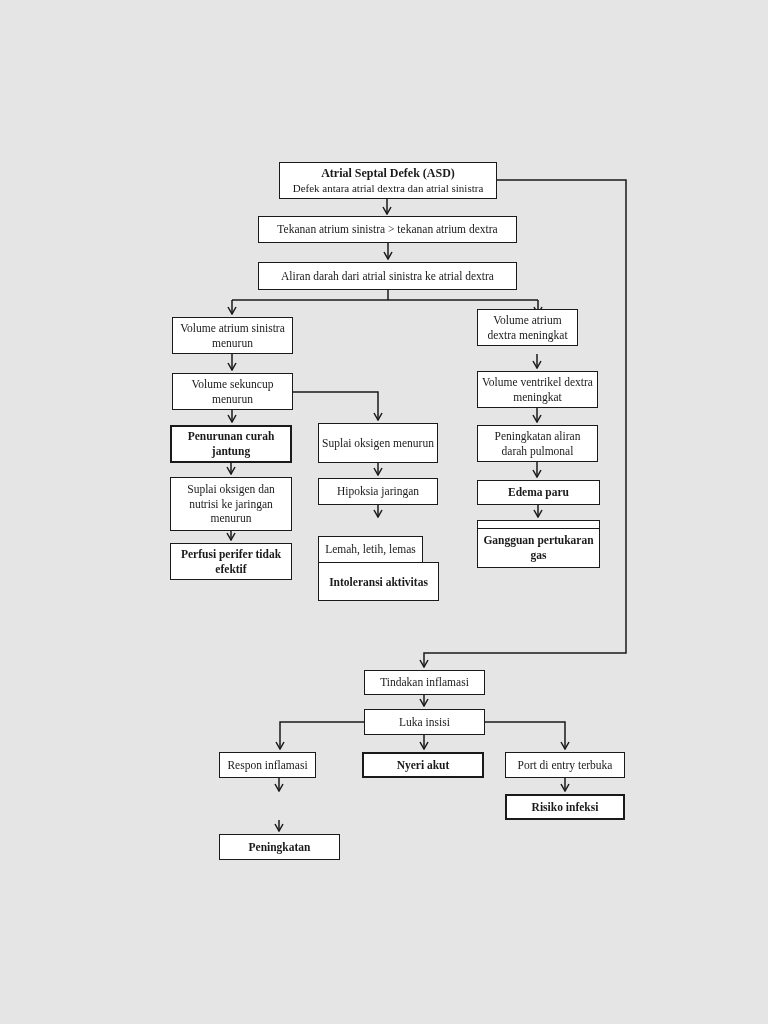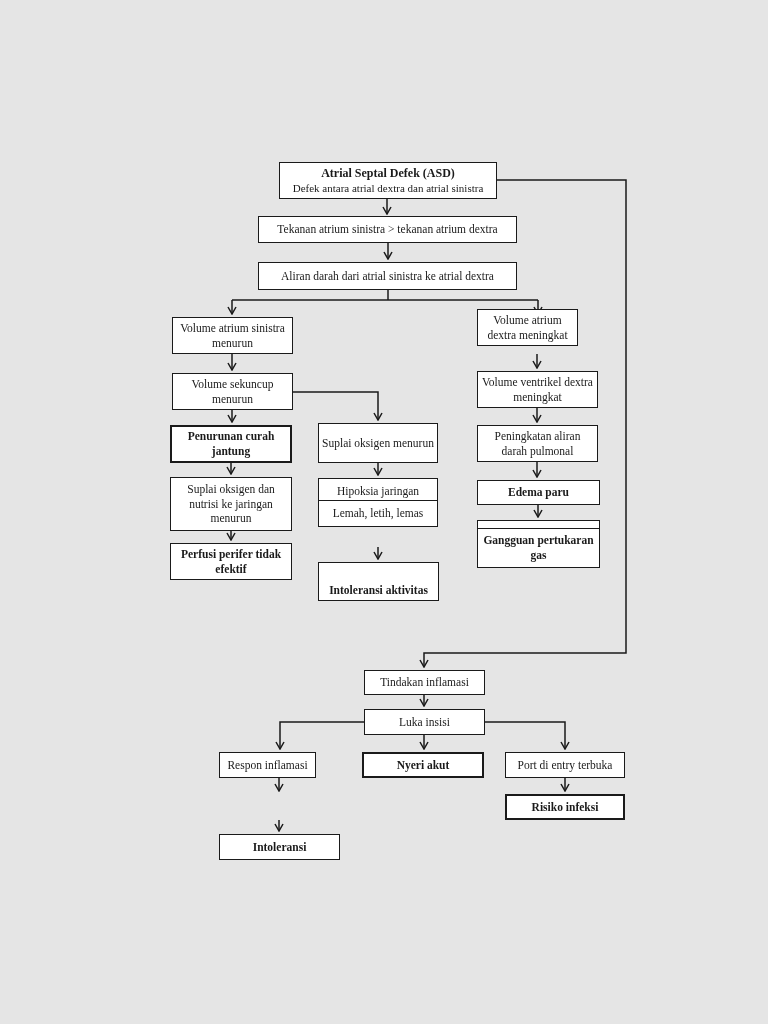--- a/index.html
+++ b/index.html
@@ -38,36 +38,36 @@
     align-items: center;
     justify-content: center;
     text-align: center;
     font-size: 11.5px;
     line-height: 1.28;
     padding: 1px 3px;
   }
   .bold { font-weight: bold; }
   .thick { border-width: 2.5px; font-weight: bold; }
   .semithick { border-width: 2px; font-weight: bold; }
-  .align-top { justify-content: flex-start; padding-top: 20px; }
+  .align-top { justify-content: flex-start; padding-top: 12px; }
   .t-title { font-weight: bold; font-size: 12px; white-space: nowrap; }
   .t-sub { font-size: 11px; white-space: nowrap; }
 
   
   .n-asd    { left:279px; top:162px; width:218px; height:37px; }
   .n-tekanan{ left:258px; top:216px; width:259px; height:27px; }
   .n-aliran { left:258px; top:262px; width:259px; height:28px; }
   .n-vas    { left:172px; top:317px; width:121px; height:37px; }
   .n-vsek   { left:172px; top:373px; width:121px; height:37px; }
   .n-pcj    { left:170px; top:425px; width:122px; height:38px; }
   .n-son    { left:170px; top:477px; width:122px; height:54px; }
   .n-ppe    { left:170px; top:543px; width:122px; height:37px; }
   .n-som    { left:318px; top:423px; width:120px; height:40px; }
   .n-hip    { left:318px; top:478px; width:120px; height:27px; }
-  .n-lll    { left:318px; top:500px; width:120px; height:27px; }
+  .n-lll    { left:318px; top:536px; width:105px; height:27px; }
   .n-int    { left:318px; top:562px; width:121px; height:39px; }
   .n-vad    { left:477px; top:309px; width:101px; height:37px; }
   .n-vvd    { left:477px; top:371px; width:121px; height:37px; }
   .n-pad    { left:477px; top:425px; width:121px; height:37px; }
   .n-ede    { left:477px; top:480px; width:123px; height:25px; }
   .n-vpm    { left:477px; top:520px; width:123px; height:27px; }
   .n-gpg    { left:477px; top:528px; width:123px; height:40px; }
   .n-tin    { left:364px; top:670px; width:121px; height:25px; }
   .n-luk    { left:364px; top:709px; width:121px; height:26px; }
   .n-res    { left:219px; top:752px; width:97px; height:26px; }
@@ -140,20 +140,20 @@
   <div class="node n-vvd">Volume ventrikel dextra meningkat</div>
   <div class="node n-pad">Peningkatan aliran darah pulmonal</div>
   <div class="node n-ede bold">Edema paru</div>
   <div class="node n-vpm">Volume paru menurun</div>
   <div class="node n-gpg bold">Gangguan pertukaran gas</div>
 
   <div class="node n-tin">Tindakan inflamasi</div>
   <div class="node n-luk">Luka insisi</div>
 
   <div class="node n-res">Respon inflamasi</div>
-  <div class="node n-hpt bold">Intoleransi</div>
+  <div class="node n-hpt bold">Peningkatan</div>
 
   <div class="node n-nye thick">Nyeri akut</div>
 
   <div class="node n-por">Port di entry terbuka</div>
   <div class="node n-ris semithick">Risiko infeksi</div>
 
 </div>
 
 </body></html>

